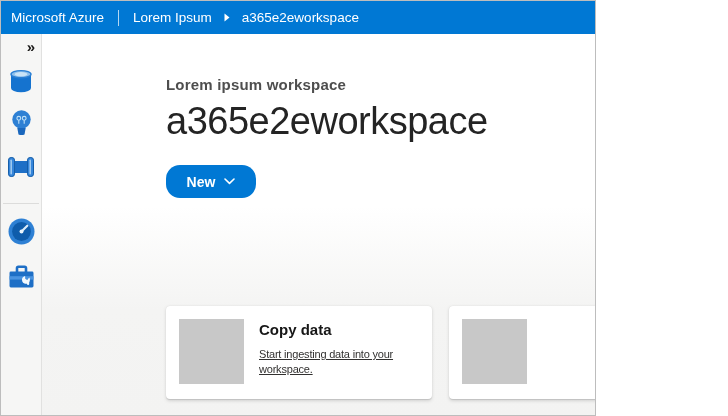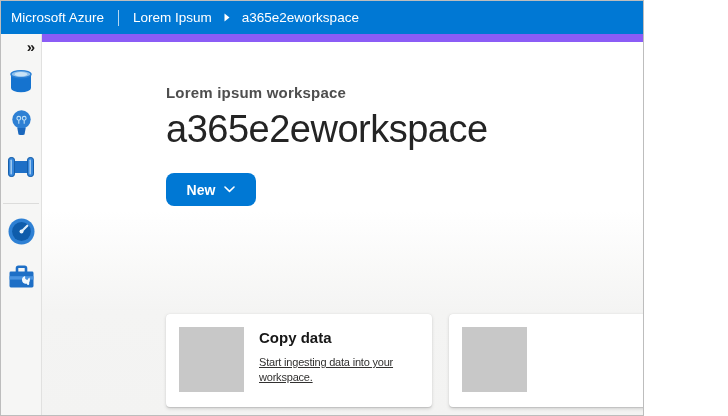--- a/index.html
+++ b/index.html
@@ -1,21 +1,21 @@
 <!DOCTYPE html>
 <html><head>
 <meta charset="utf-8">
 <style>
   * { margin:0; padding:0; box-sizing:border-box; }
   html,body { background:#ffffff; }
   body { font-family:"Liberation Sans", sans-serif; }
 
   .screen{
-    position:relative; width:644px; height:416px;
-    border:1px solid #bdbdbd; overflow:hidden; background:#8b5cf6;
+    position:relative; width:596px; height:416px;
+    border:1px solid #bdbdbd; overflow:hidden; background:#ec4899;
   }
 
   
   .topbar{
     height:33px; background:#0078d4; color:#fff;
     display:flex; align-items:center; padding:0 10px;
     font-size:13.5px;
   }
   .tb-divider{ width:1px; height:16px; background:rgba(255,255,255,.7); margin:0 14px; }
   .crumb-arrow{ margin:0 12px; display:flex; align-items:center; }
@@ -39,33 +39,32 @@
   .nav-item-develop { top:75px; }
   .nav-item-integrate{ top:121px; }
   .nav-item-monitor { top:183px; }
   .nav-item-manage  { top:229px; }
   .side-divider{ position:absolute; top:169px; left:2px; width:36px; height:1px; background:#dcdcdb; }
 
   
   .main{
     flex:1; padding-left:124px; overflow:hidden;
     background:linear-gradient(180deg,#ffffff 0%,#ffffff 45%,#f4f4f3 72%,#f3f3f2 100%);
-    margin-top:8px;
   }
   .subtitle{
     margin-top:42px; font-size:15px; font-weight:700;
     color:#4e4e4e; line-height:17px; letter-spacing:.2px;
   }
   .page-title{
     margin-top:6px; font-size:38px; font-weight:400;
     color:#242424; line-height:44px; letter-spacing:-.5px;
   }
   .new-btn{
     margin-top:22px; width:90px; height:33px;
-    background:#0078d4; color:#fff; border:none; border-radius:8px;
+    background:#0078d4; color:#fff; border:none; border-radius:14px;
     display:inline-flex; align-items:center; justify-content:center; gap:9px;
     font-family:"Liberation Sans",sans-serif; font-size:14px; font-weight:700;
     cursor:pointer;
   }
 
   
   .cards{ display:flex; gap:17px; margin-top:108px; flex-wrap:nowrap; }
   .card{
     position:relative; flex:0 0 266px; width:266px; min-height:93px;
     background:#ffffff; border-radius:4px; padding:13px 10px 13px 13px;

